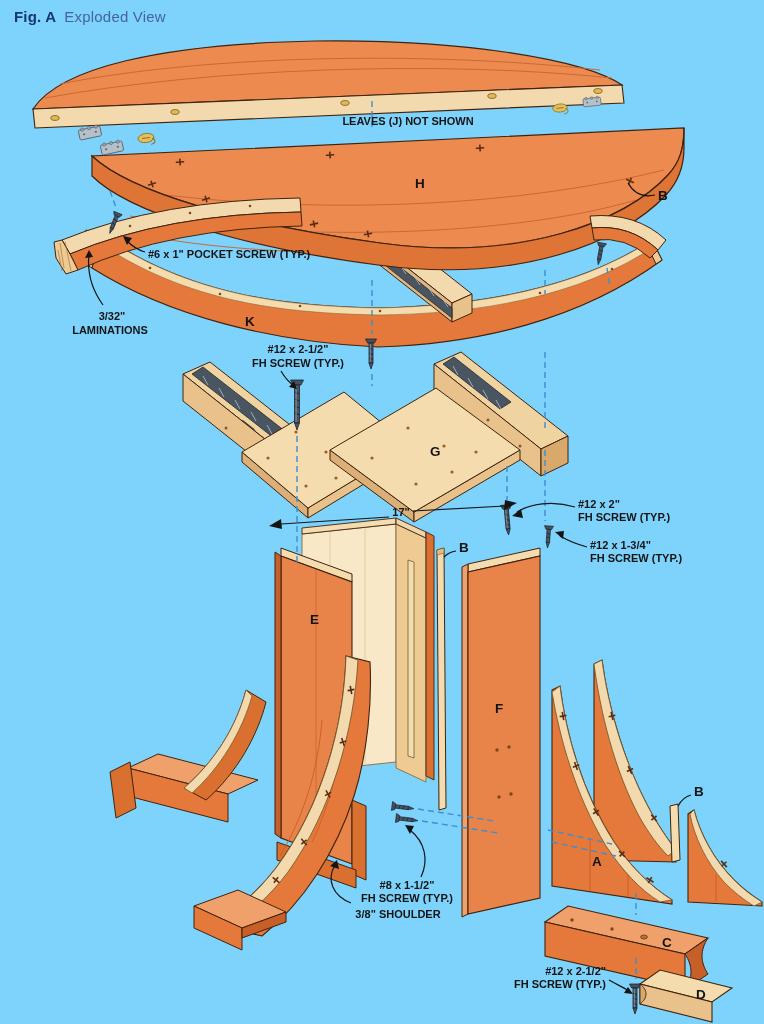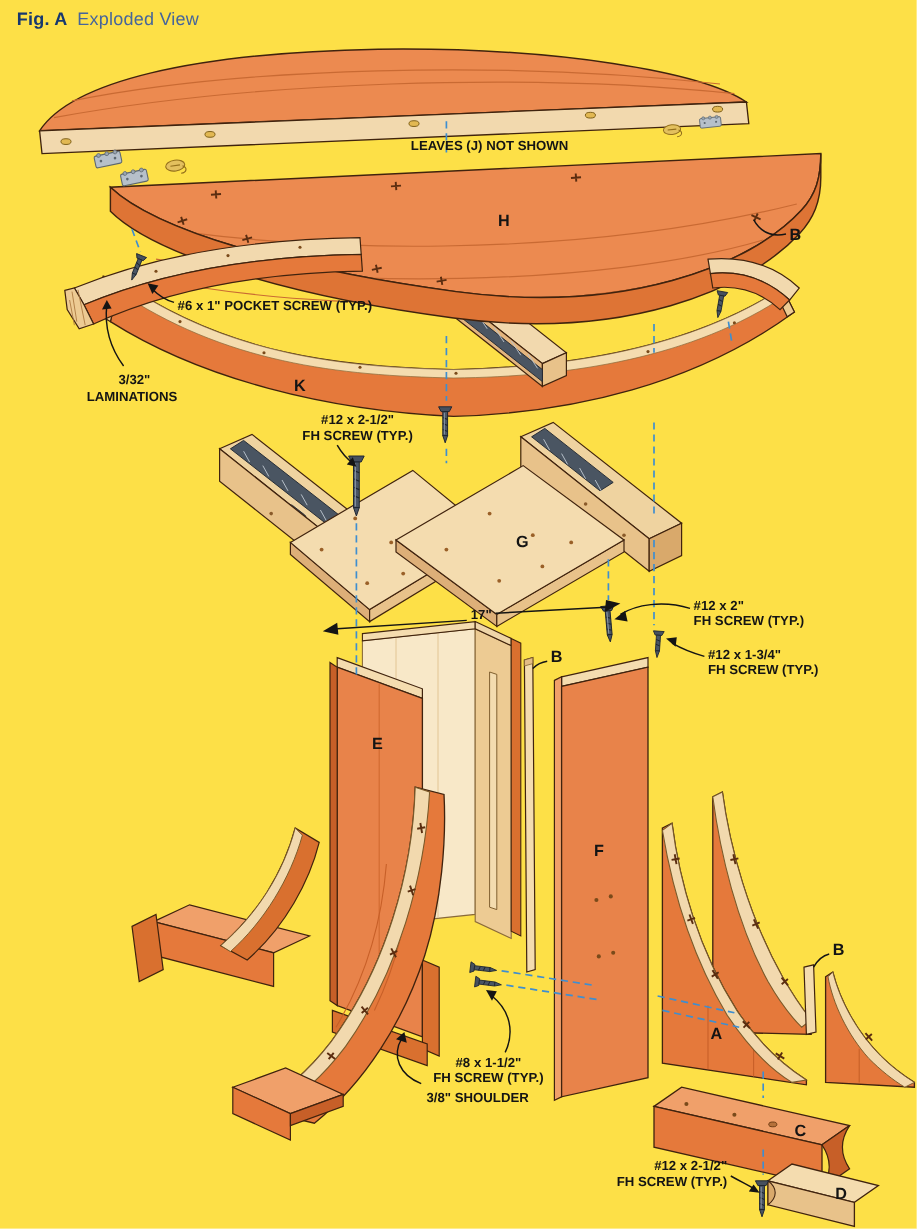--- a/index.html
+++ b/index.html
@@ -1,16 +1,16 @@
 <!DOCTYPE html>
 <html><head>
 <meta charset="utf-8">
 <style>
   html,body{margin:0;padding:0;background:#ffffff;}
-  .canvas{position:relative;width:764px;height:1024px;background:#fde047;overflow:hidden;
+  .canvas{position:relative;width:764px;height:1024px;background:#7dd3fc;overflow:hidden;
           font-family:"Liberation Sans",sans-serif;}
   .title{position:absolute;top:8px;left:14px;font-size:15px;letter-spacing:.2px;z-index:5;}
   .title .fig{font-weight:bold;color:#17386F;}
   .title .sub{color:#46659B;margin-left:8px;}
   svg{position:absolute;top:0;left:0;}
   text{font-family:"Liberation Sans",sans-serif;}
   .ann{font-size:11px;font-weight:bold;fill:#141414;}
   .part{font-size:13.5px;font-weight:bold;fill:#141414;}
   .ldr{fill:none;stroke:#141414;stroke-width:1.2;}
   .dash{stroke:#3E8ED0;stroke-width:1.4;stroke-dasharray:6 4;fill:none;}

